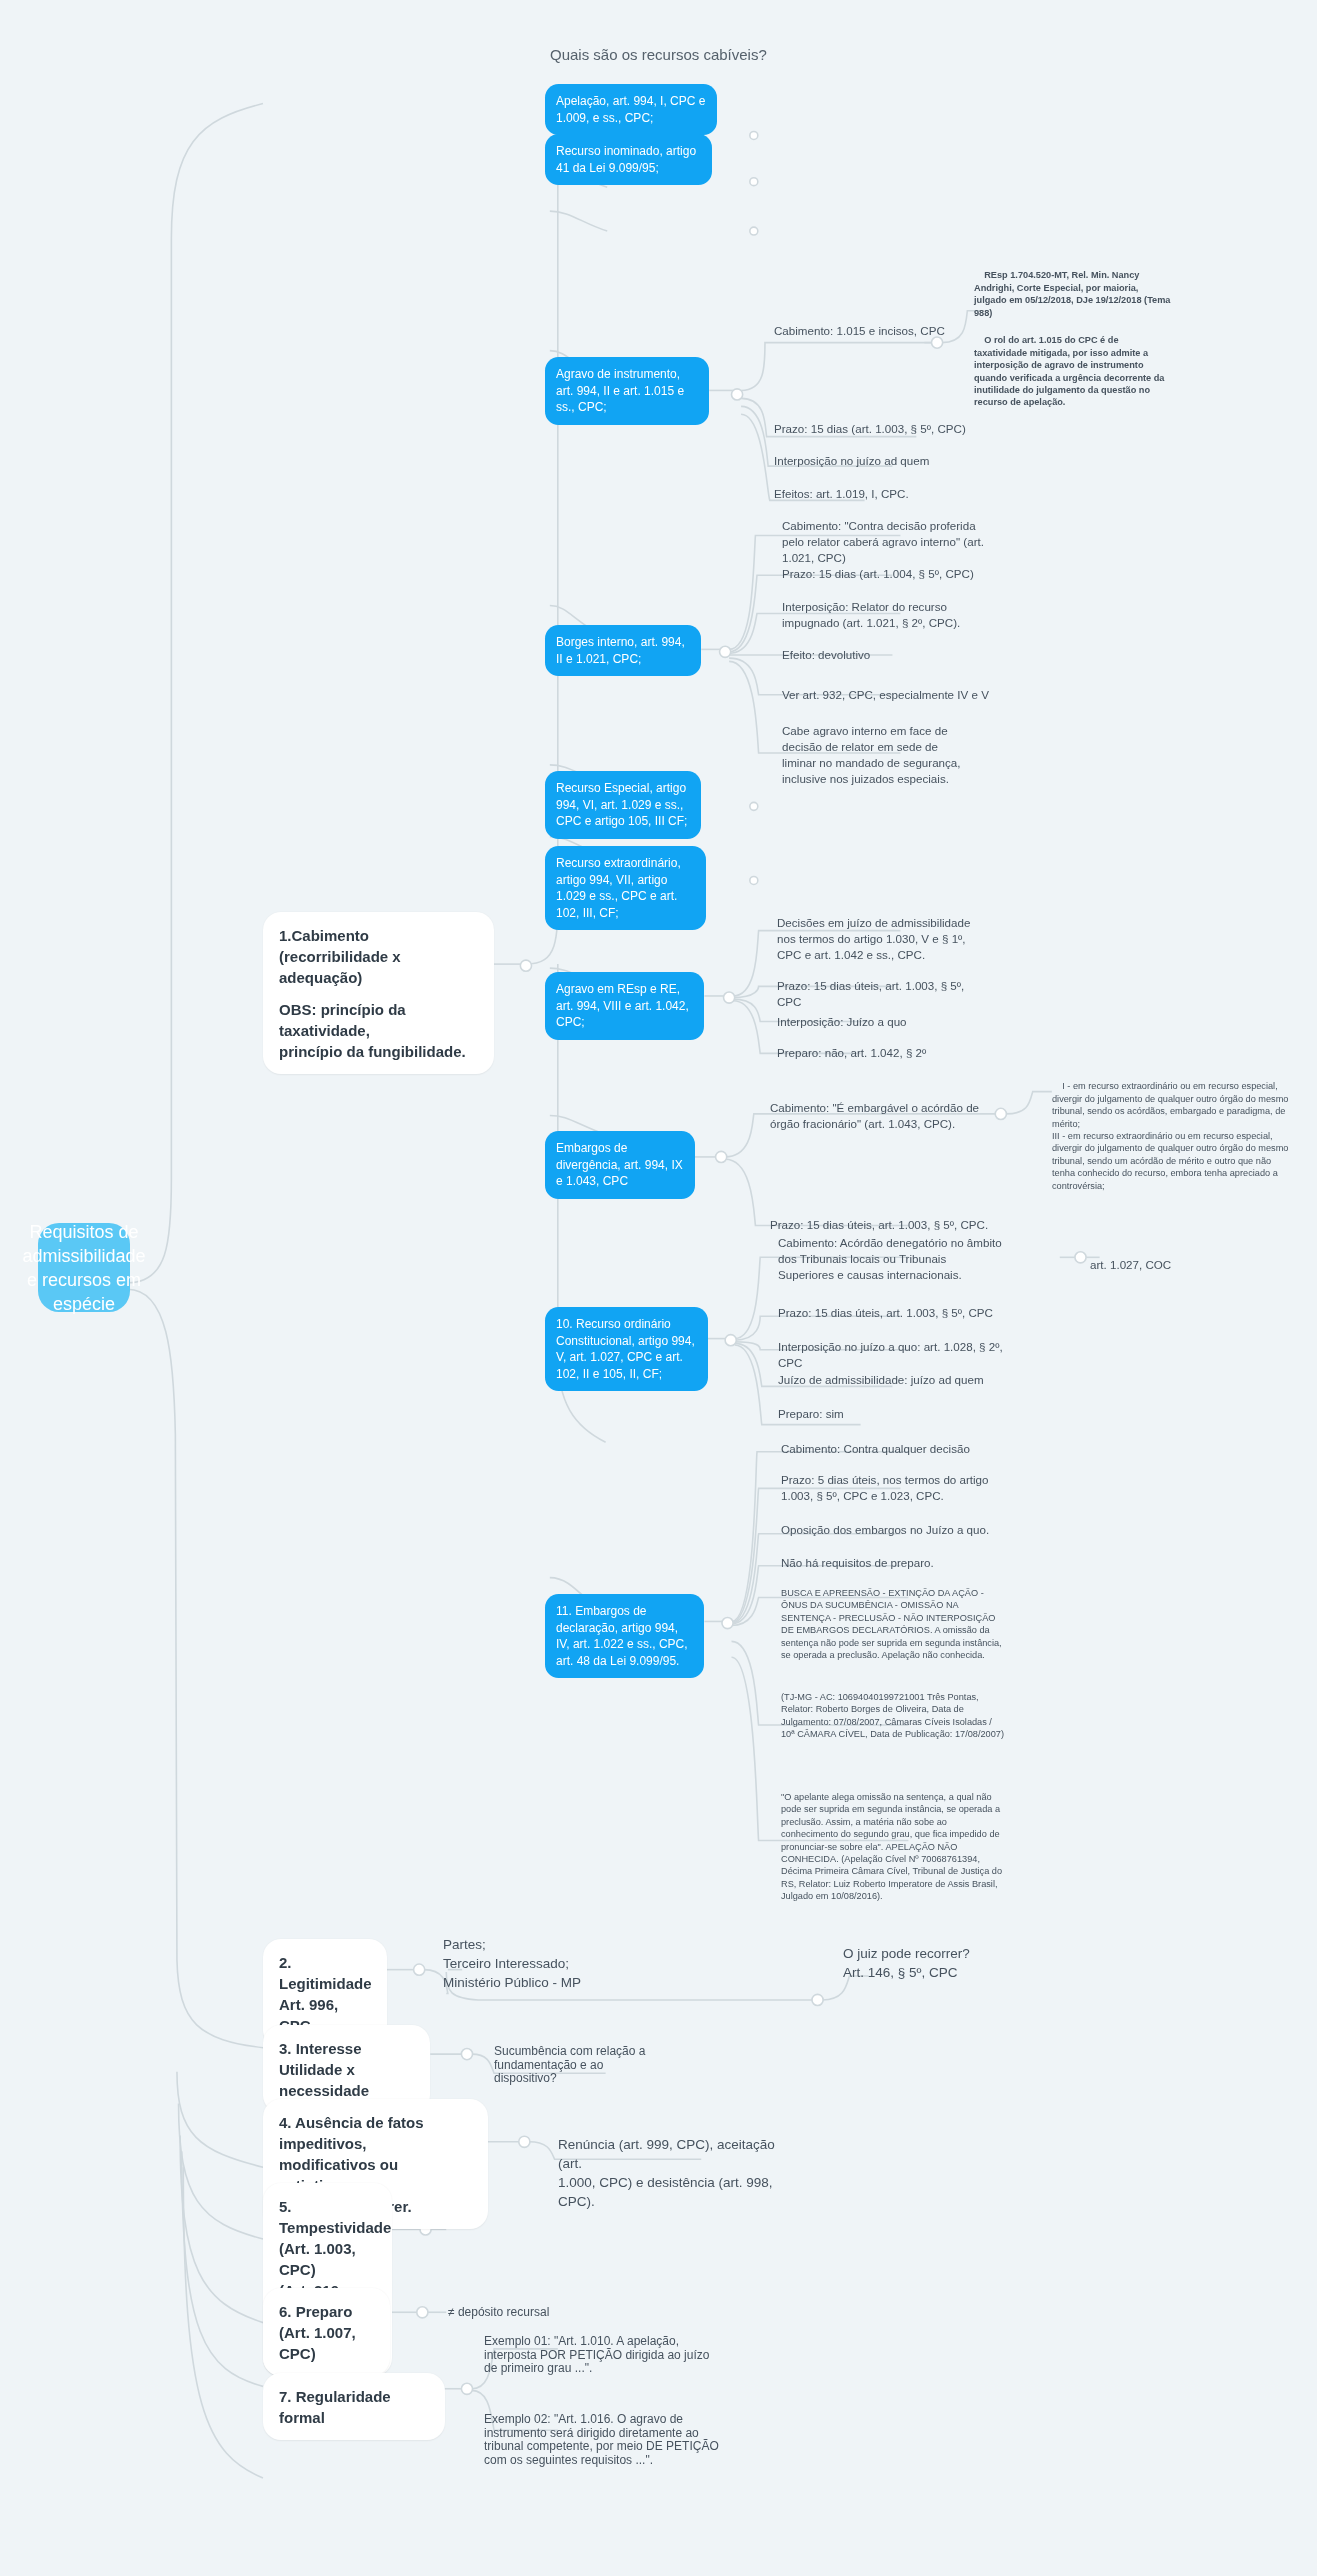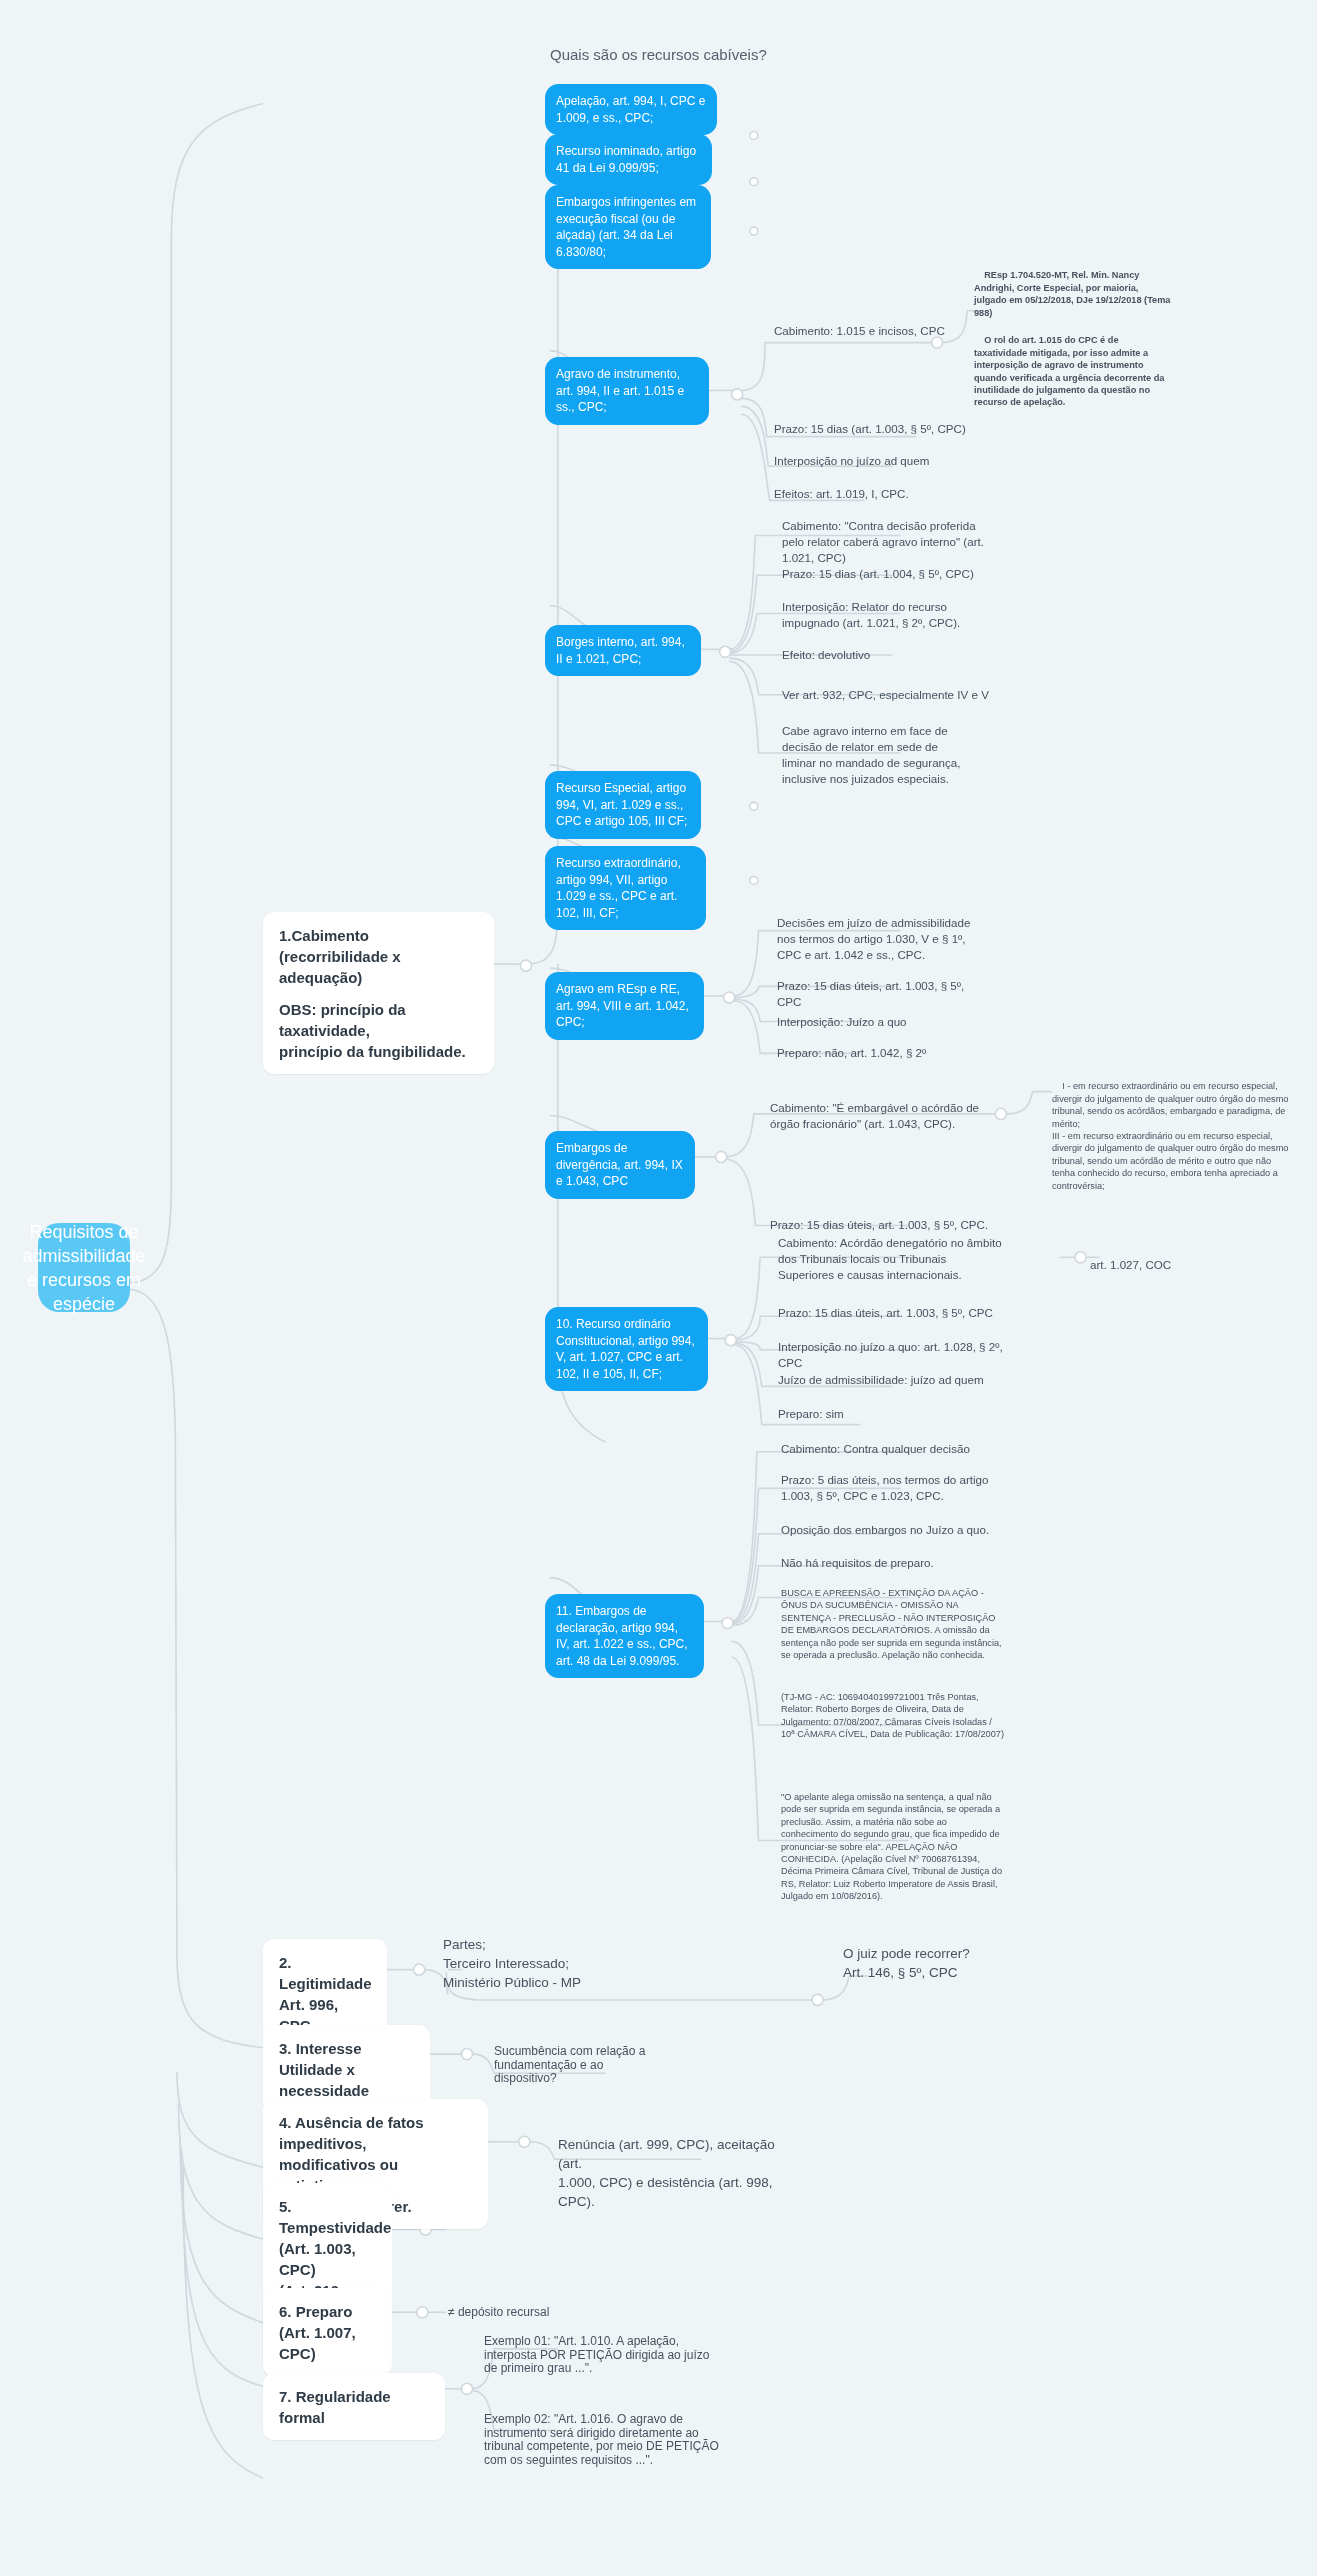--- a/index.html
+++ b/index.html
@@ -16,21 +16,21 @@
   .node{position:absolute;box-sizing:border-box;}
 
   
   .root{
     background:#5ac8f5;color:#ffffff;border-radius:21px;
     display:flex;align-items:center;justify-content:center;text-align:center;
     font-size:18px;line-height:24px;padding:11px 26px;
   }
   
   .topic{
-    background:#ffffff;border-radius:11px;
+    background:#ffffff;border-radius:18px;
     font-weight:bold;font-size:15px;line-height:21px;
     padding:12.7px 16px;color:#2f3b४6;color:#2f3b46;
     box-shadow:0 0.8px 1.6px rgba(0,0,0,.06);
   }
   
   .pill{
     background:#11a4f3;color:#ffffff;border-radius:13.5px;
     font-size:12px;line-height:16.7px;padding:8.8px 11px;
   }
   
@@ -183,23 +183,20 @@
     <div>OBS: princípio da taxatividade,</div>
     <div>princípio da fungibilidade.</div>
   </div>
 
   <div class="node pill" style="left:545px;top:84px;width:172px;">
     <span>Apelação, art. 994, I, CPC e 1.009, e ss., CPC;</span>
   </div>
   <div class="node pill" style="left:545px;top:134px;width:167px;">
     <span>Recurso inominado, artigo 41 da Lei 9.099/95;</span>
   </div>
-  <div class="node pill" style="left:545px;top:185px;width:166px;">
-    <span>Embargos infringentes em execução fiscal (ou de alçada) (art. 34 da Lei 6.830/80;</span>
-  </div>
   <div class="node pill" style="left:545px;top:357px;width:164px;">
     <span>Agravo de instrumento, art. 994, II e art. 1.015 e ss., CPC;</span>
   </div>
   <div class="node pill" style="left:545px;top:625px;width:156px;">
     <span>Borges interno, art. 994, II e 1.021, CPC;</span>
   </div>
   <div class="node pill" style="left:545px;top:771px;width:156px;">
     <span>Recurso Especial, artigo 994, VI, art. 1.029 e ss., CPC e artigo 105, III CF;</span>
   </div>
   <div class="node pill" style="left:545px;top:846px;width:161px;">

